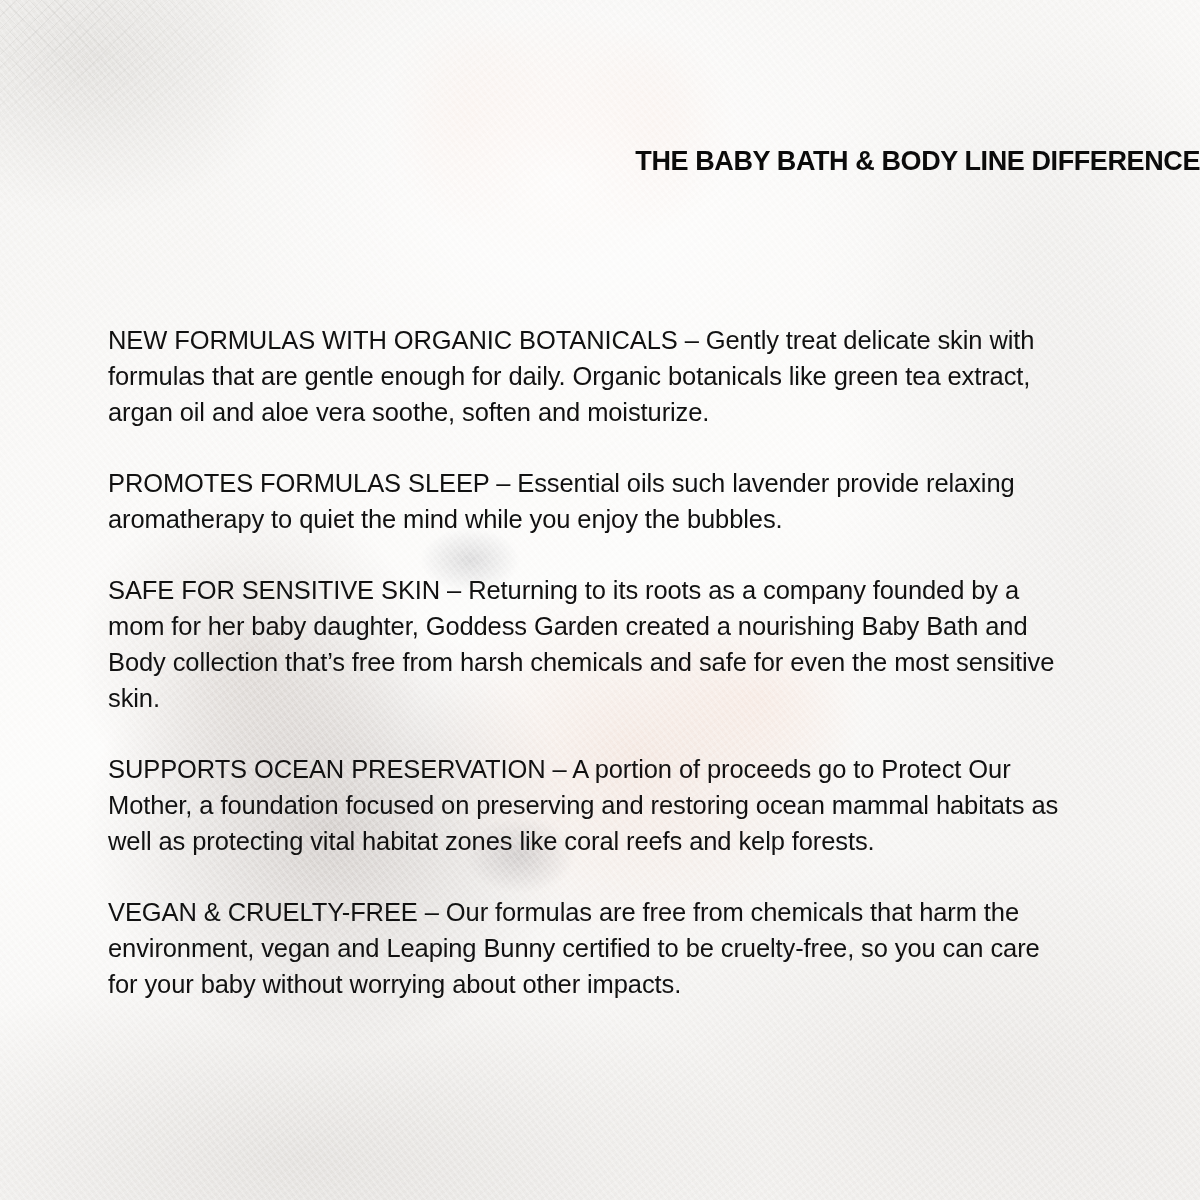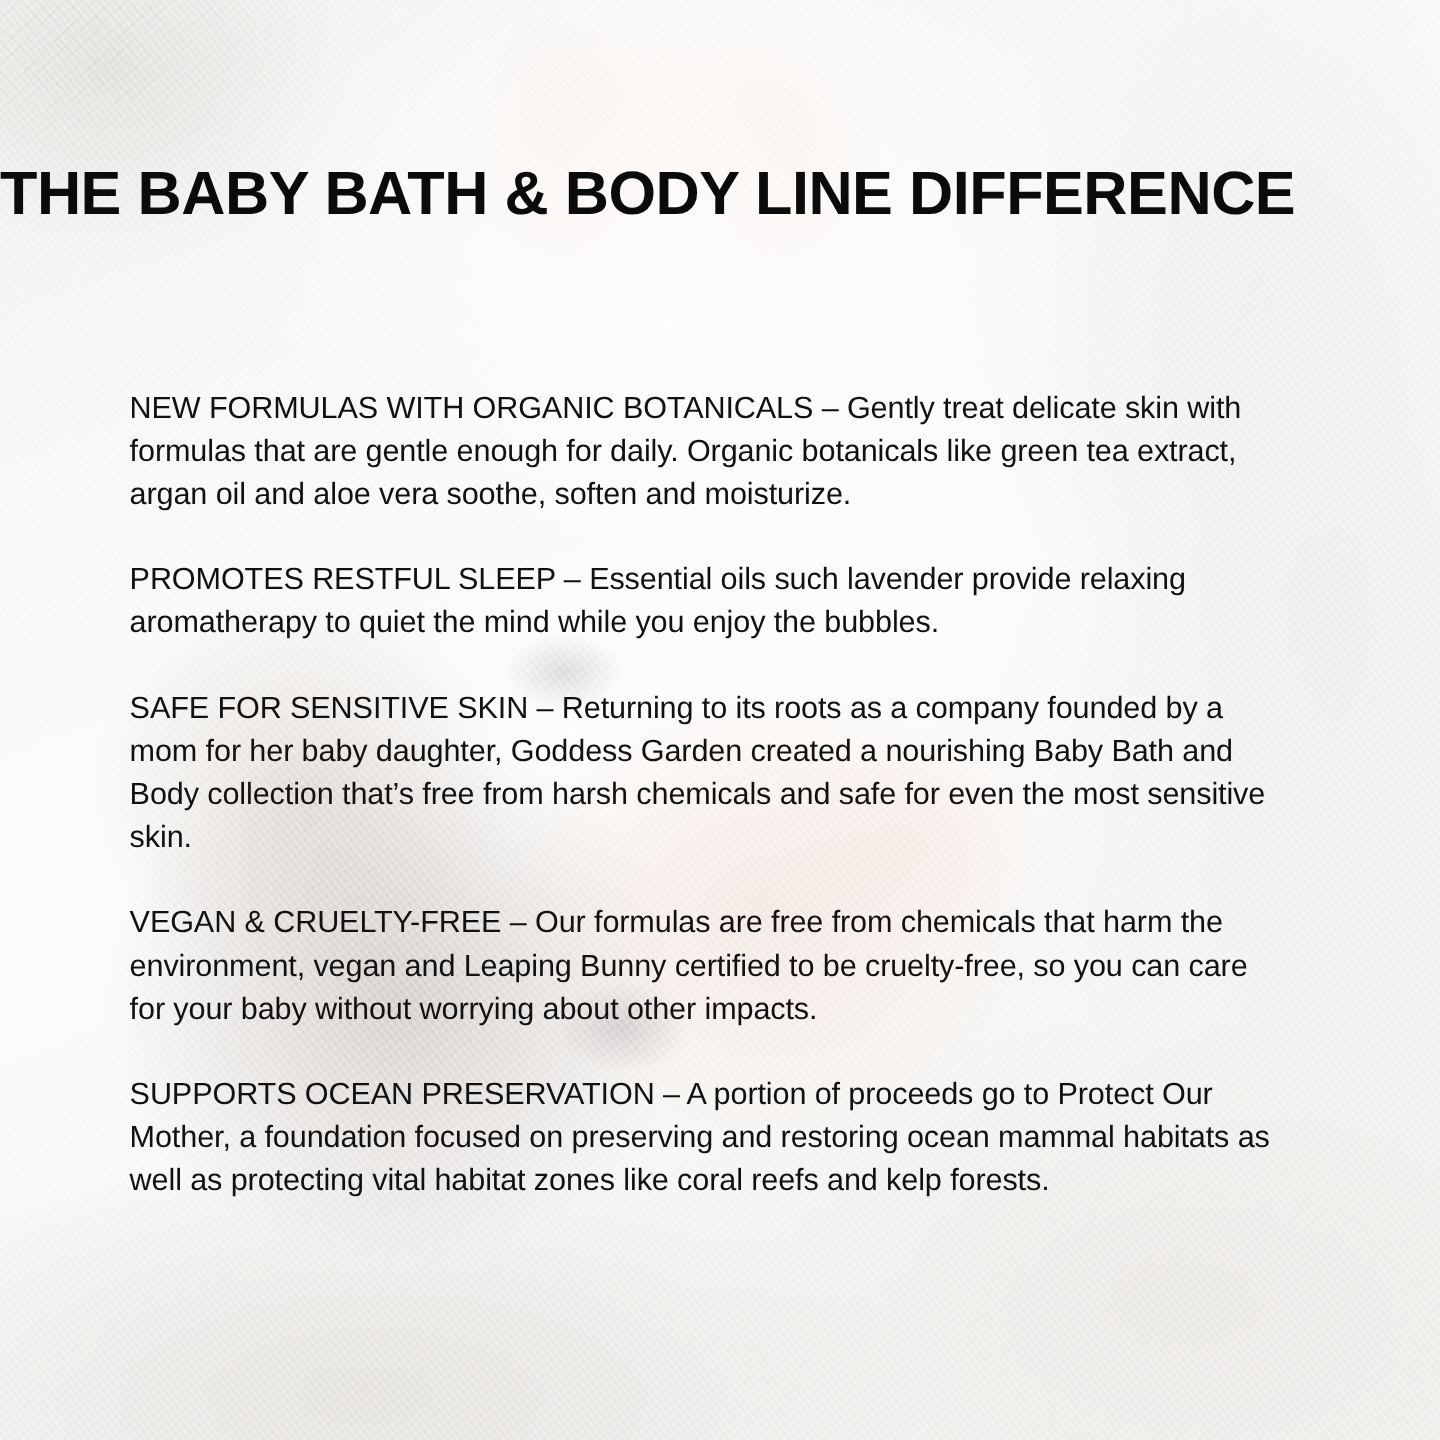--- a/index.html
+++ b/index.html
@@ -86,22 +86,22 @@
     position: absolute;
     inset: 0;
     color: #111111;
   }
 
   .headline {
     position: absolute;
     top: 138px;
     left: 0;
     width: 1200px;
-    text-align: left;
-    font-size: 51px;
+    text-align: right;
+    font-size: 27px;
     line-height: 46px;
     font-weight: 700;
     letter-spacing: -0.4px;
     color: #0b0b0b;
     font-family: "Liberation Sans", sans-serif;
   }
 
   .body-block {
     position: absolute;
     top: 322px;
@@ -137,30 +137,30 @@
 
     <div class="headline">THE BABY BATH &amp; BODY LINE DIFFERENCE</div>
 
     <div class="body-block">
 
       <p class="para">
         <span class="lead">NEW FORMULAS WITH ORGANIC BOTANICALS</span><span> – </span><span>Gently treat delicate skin with formulas that are gentle enough for daily. Organic botanicals like green tea extract, argan oil and aloe vera soothe, soften and moisturize.</span>
       </p>
 
       <p class="para">
-        <span class="lead">PROMOTES RESTFUL SLEEP</span><span> – </span><span>Essential oils such lavender provide relaxing aromatherapy to quiet the mind while you enjoy the bubbles.</span>
+        <span class="lead">PROMOTES FORMULAS SLEEP</span><span> – </span><span>Essential oils such lavender provide relaxing aromatherapy to quiet the mind while you enjoy the bubbles.</span>
       </p>
 
       <p class="para">
         <span class="lead">SAFE FOR SENSITIVE SKIN</span><span> – </span><span>Returning to its roots as a company founded by a mom for her baby daughter, Goddess Garden created a nourishing Baby Bath and Body collection that’s free from harsh chemicals and safe for even the most sensitive skin.</span>
       </p>
 
       <p class="para">
-        <span class="lead">VEGAN &amp; CRUELTY-FREE</span><span> – </span><span>Our formulas are free from chemicals that harm the environment, vegan and Leaping Bunny certified to be cruelty-free, so you can care for your baby without worrying about other impacts.</span>
+        <span class="lead">SUPPORTS OCEAN PRESERVATION</span><span> – </span><span>A portion of proceeds go to Protect Our Mother, a foundation focused on preserving and restoring ocean mammal habitats as well as protecting vital habitat zones like coral reefs and kelp forests.</span>
       </p>
 
       <p class="para">
-        <span class="lead">SUPPORTS OCEAN PRESERVATION</span><span> – </span><span>A portion of proceeds go to Protect Our Mother, a foundation focused on preserving and restoring ocean mammal habitats as well as protecting vital habitat zones like coral reefs and kelp forests.</span>
+        <span class="lead">VEGAN &amp; CRUELTY-FREE</span><span> – </span><span>Our formulas are free from chemicals that harm the environment, vegan and Leaping Bunny certified to be cruelty-free, so you can care for your baby without worrying about other impacts.</span>
       </p>
 
     </div>
   </div>
 </div>
 
 </body></html>

